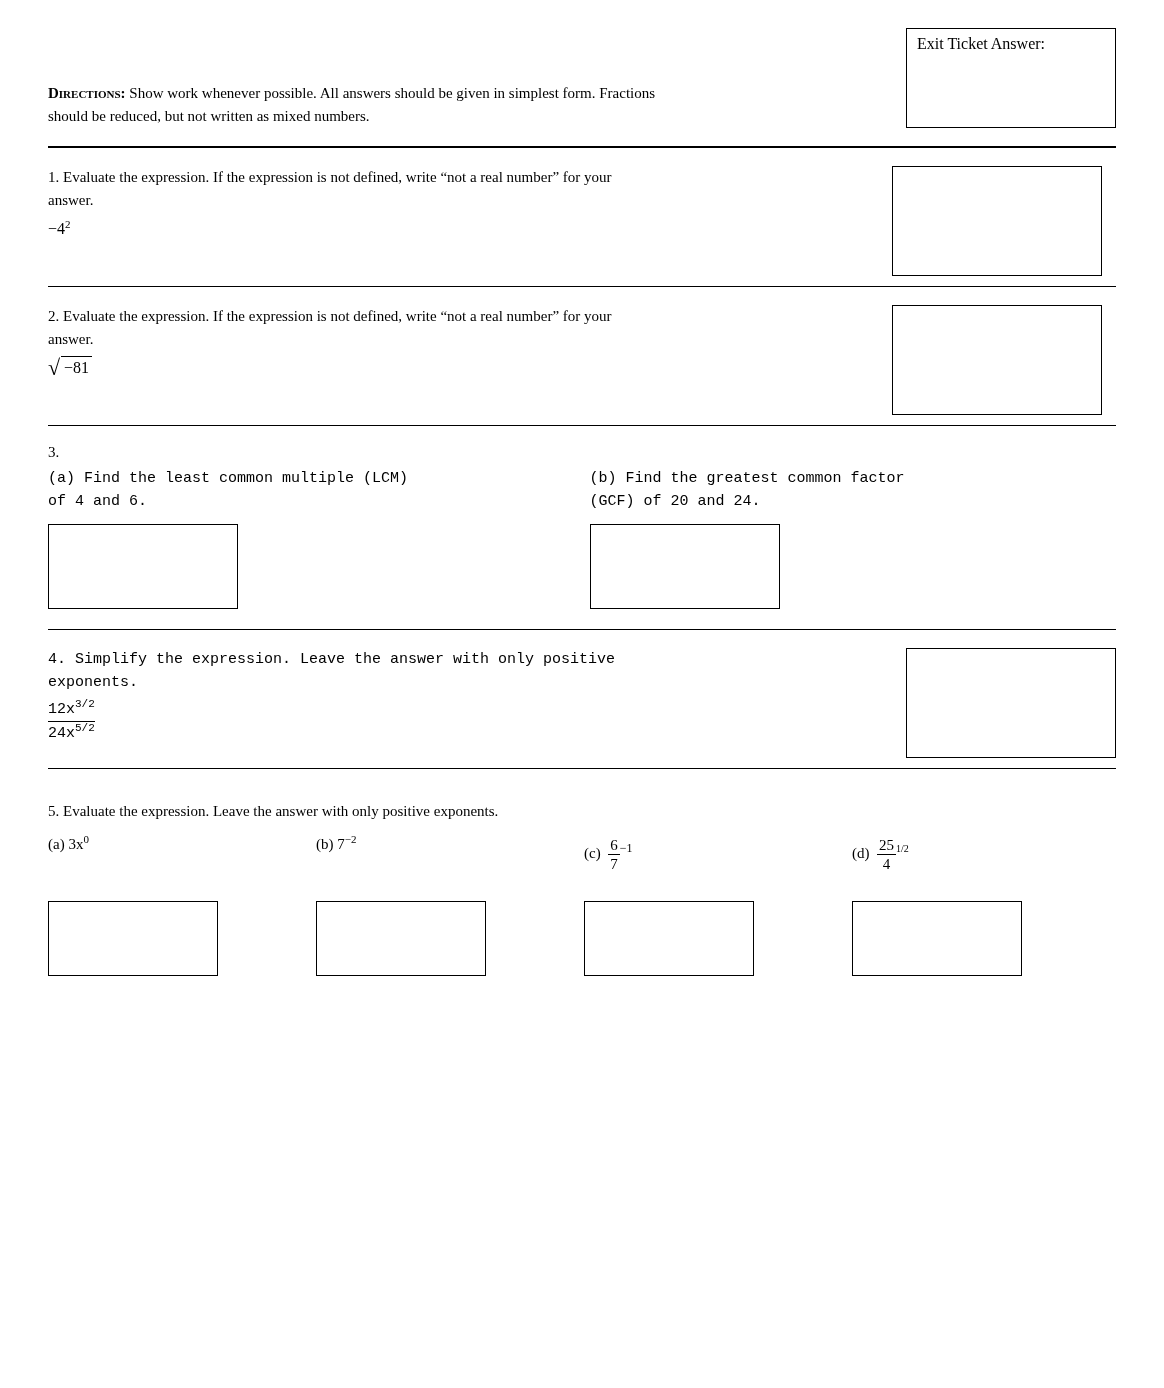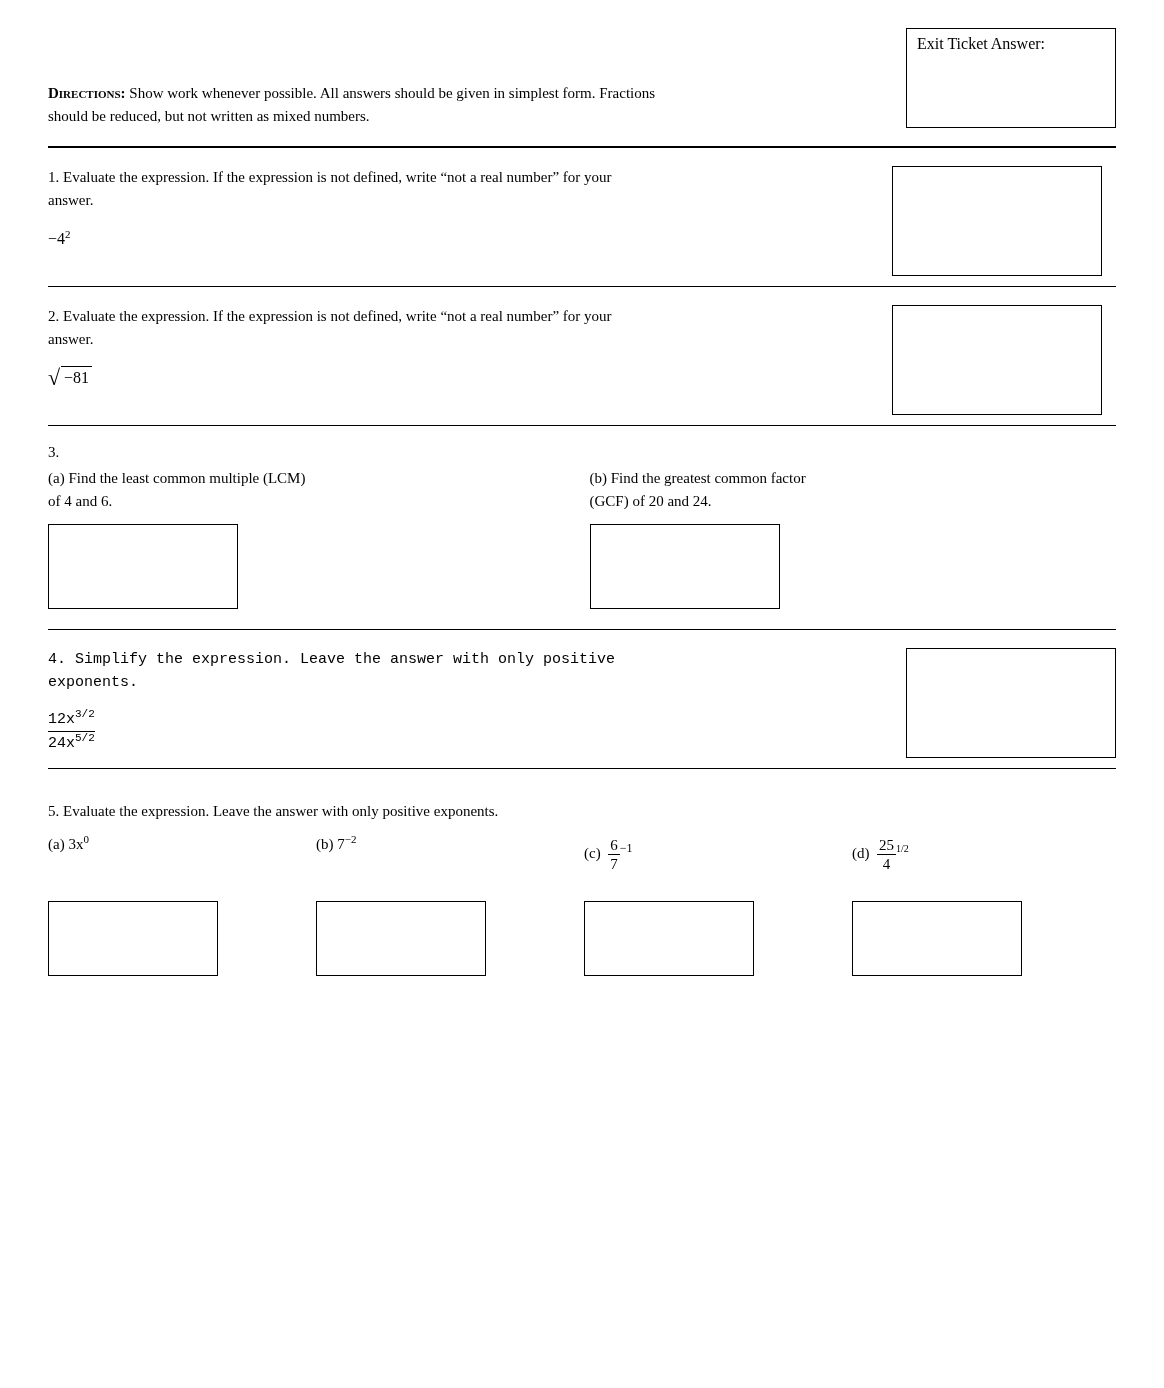--- a/index.html
+++ b/index.html
@@ -64,37 +64,38 @@
       width: 210px;
       height: 90px;
       flex-shrink: 0;
     }
 
     .answer-box-tall {
       height: 110px;
     }
 
     .math-expression {
-      margin-top: 14px;
+      margin-top: 4px;
       font-size: 16px;
     }
 
     
     .q3-section {
       border-top: 1.5px solid #000;
       padding: 18px 0 20px 0;
     }
     .q3-number {
       font-size: 15px;
       margin-bottom: 6px;
     }
     .q3-parts {
       display: flex;
       gap: 15px;
       width: 100%;
+      font-family: Liberation Mono, monospace;
     }
     .q3-part {
       flex: 1;
       display: flex;
       flex-direction: column;
       align-items: flex-start;
     }
     .q3-part-label {
       line-height: 1.55;
       margin-bottom: 10px;

